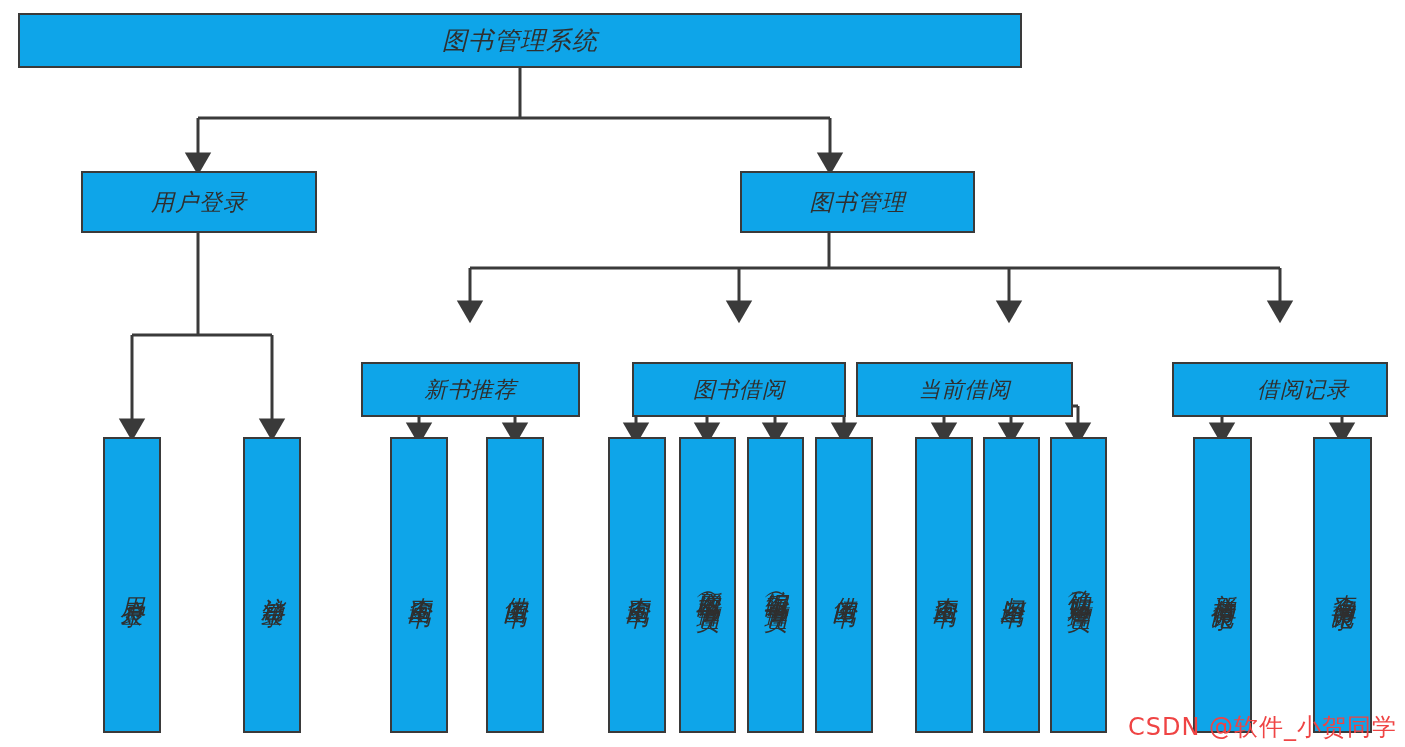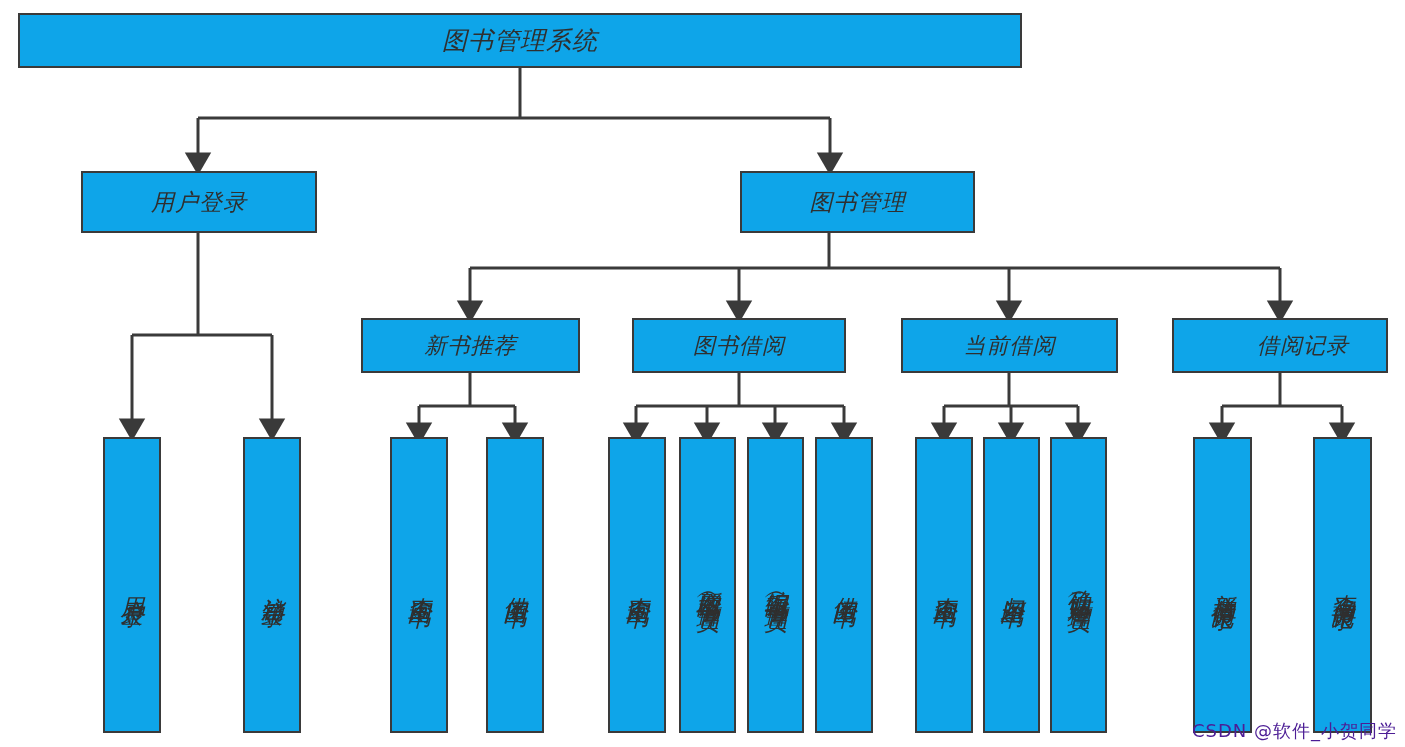--- a/index.html
+++ b/index.html
@@ -29,42 +29,42 @@
     border:2.5px solid #3a3a3a;
     display:flex;
     align-items:center;
     justify-content:center;
     text-align:center;
     color:#2f2f2f;
     font-style:italic;
   }
   .node.root{ font-size:25px; letter-spacing:1px; }
   .node.lvl2{ font-size:23px; letter-spacing:1px; }
-  .node.lvl3{ font-size:22px; letter-spacing:1px; }
+  .node.lvl3{ font-size:22px; letter-spacing:1px;margin-top:44px; }
   .node.leaf{
     font-size:23px;
     line-height:1.18;
     writing-mode:vertical-rl;
     text-orientation:upright;
     letter-spacing:3px;
     padding:6px 0;
     white-space:nowrap;
     overflow:hidden;
   }
   .node.leaf .vtext{
     writing-mode:vertical-rl;
     text-orientation:upright;
     display:block;
   }
   .watermark{
     position:absolute;
     right:8px;
     bottom:4px;
-    font-size:18px;
-    color:#4c1d95;
+    font-size:24px;
+    color:#ef4444;
     letter-spacing:1px;
     white-space:nowrap;
     user-select:none;
   }
 </style>
 </head>
 <body>
 
 <div id="diagram">
 
@@ -129,21 +129,21 @@
   <div class="node lvl2" style="left:712px;top:171px;width:235px;height:62px;margin-left:28px;">
     <span>图书管理</span>
   </div>
 
   <div class="node lvl3" style="left:361px;top:318px;width:219px;height:55px;">
     <span>新书推荐</span>
   </div>
   <div class="node lvl3" style="left:632px;top:318px;width:214px;height:55px;align-items:center;">
     <span>图书借阅</span>
   </div>
-  <div class="node lvl3" style="left:901px;top:318px;width:217px;height:55px;">
+  <div class="node lvl3" style="left:856px;top:318px;width:217px;height:55px;">
     <span>当前借阅</span>
   </div>
   <div class="node lvl3" style="left:1172px;top:318px;width:216px;height:55px;padding-left:46px;">
     <span>借阅记录</span>
   </div>
 
   <div class="node leaf" style="left:103px;top:437px;width:58px;height:296px;">
     <span class="vtext">用户登录</span>
   </div>
   <div class="node leaf" style="left:243px;top:437px;width:58px;height:296px;">

